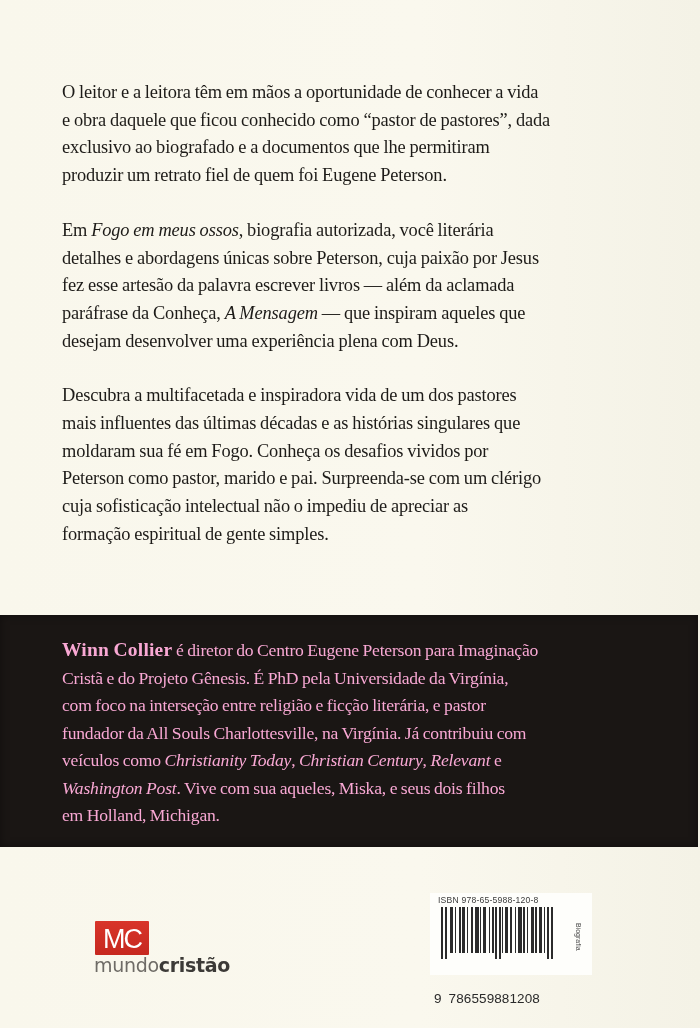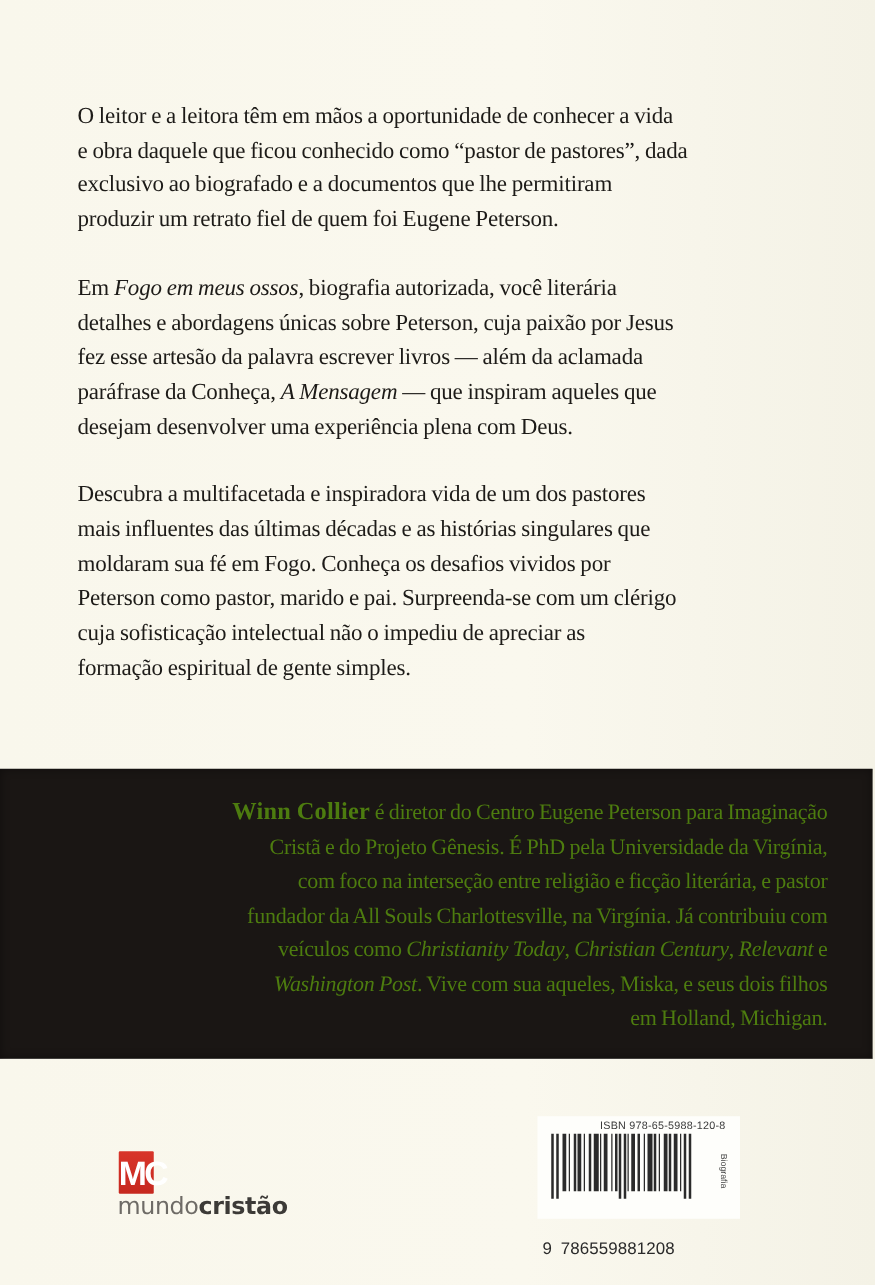--- a/index.html
+++ b/index.html
@@ -49,52 +49,51 @@
       box-shadow: inset 0 0 8px rgba(0,0,0,0.4);
     }
     .author-text {
       position: absolute;
       left: 62px;
       top: 21px;
       width: 600px;
       margin: 0;
       font-size: 17.6px;
       line-height: 27.5px;
-      color: #4d7c0f;
+      color: #f9a8d4;
       white-space: nowrap;
       letter-spacing: -0.2px;
       word-spacing: -0.6px;
-      text-align: right;
     }
     .author-text .line { display: block; }
     .author-text .name {
       font-weight: bold;
       font-size: 19.5px;
       letter-spacing: 0.2px;
     }
     .author-text em { font-style: italic; }
 
     .publisher-logo {
       position: absolute;
       left: 95px;
       top: 921px;
       width: 160px;
       height: 62px;
     }
     .logo-mark {
       position: absolute;
       left: 0;
       top: 0;
-      width: 28px;
+      width: 54px;
       height: 34px;
       background: linear-gradient(180deg, #d8352a 0%, #c6281f 100%);
       border-radius: 1px;
       color: #ffffff;
       font-family: "Liberation Sans", "DejaVu Sans", sans-serif;
-      font-weight: bold;
+      font-weight: normal;
       font-size: 27px;
       line-height: 36px;
       text-align: center;
       letter-spacing: -2px;
     }
     .logo-word {
       position: absolute;
       left: -1px;
       top: 33px;
       font-family: "DejaVu Sans", "Liberation Sans", sans-serif;
@@ -115,21 +114,20 @@
     }
     .isbn-label {
       position: absolute;
       left: 8px;
       top: 2px;
       font-family: "Liberation Sans", "DejaVu Sans", sans-serif;
       font-size: 8.6px;
       color: #3a3a3a;
       letter-spacing: 0.2px;
       white-space: nowrap;
-      margin-left: 42px;
     }
     .bars {
       position: absolute;
       left: 11px;
       top: 14px;
       width: 134px;
       height: 52px;
       display: flex;
       align-items: stretch;
     }

